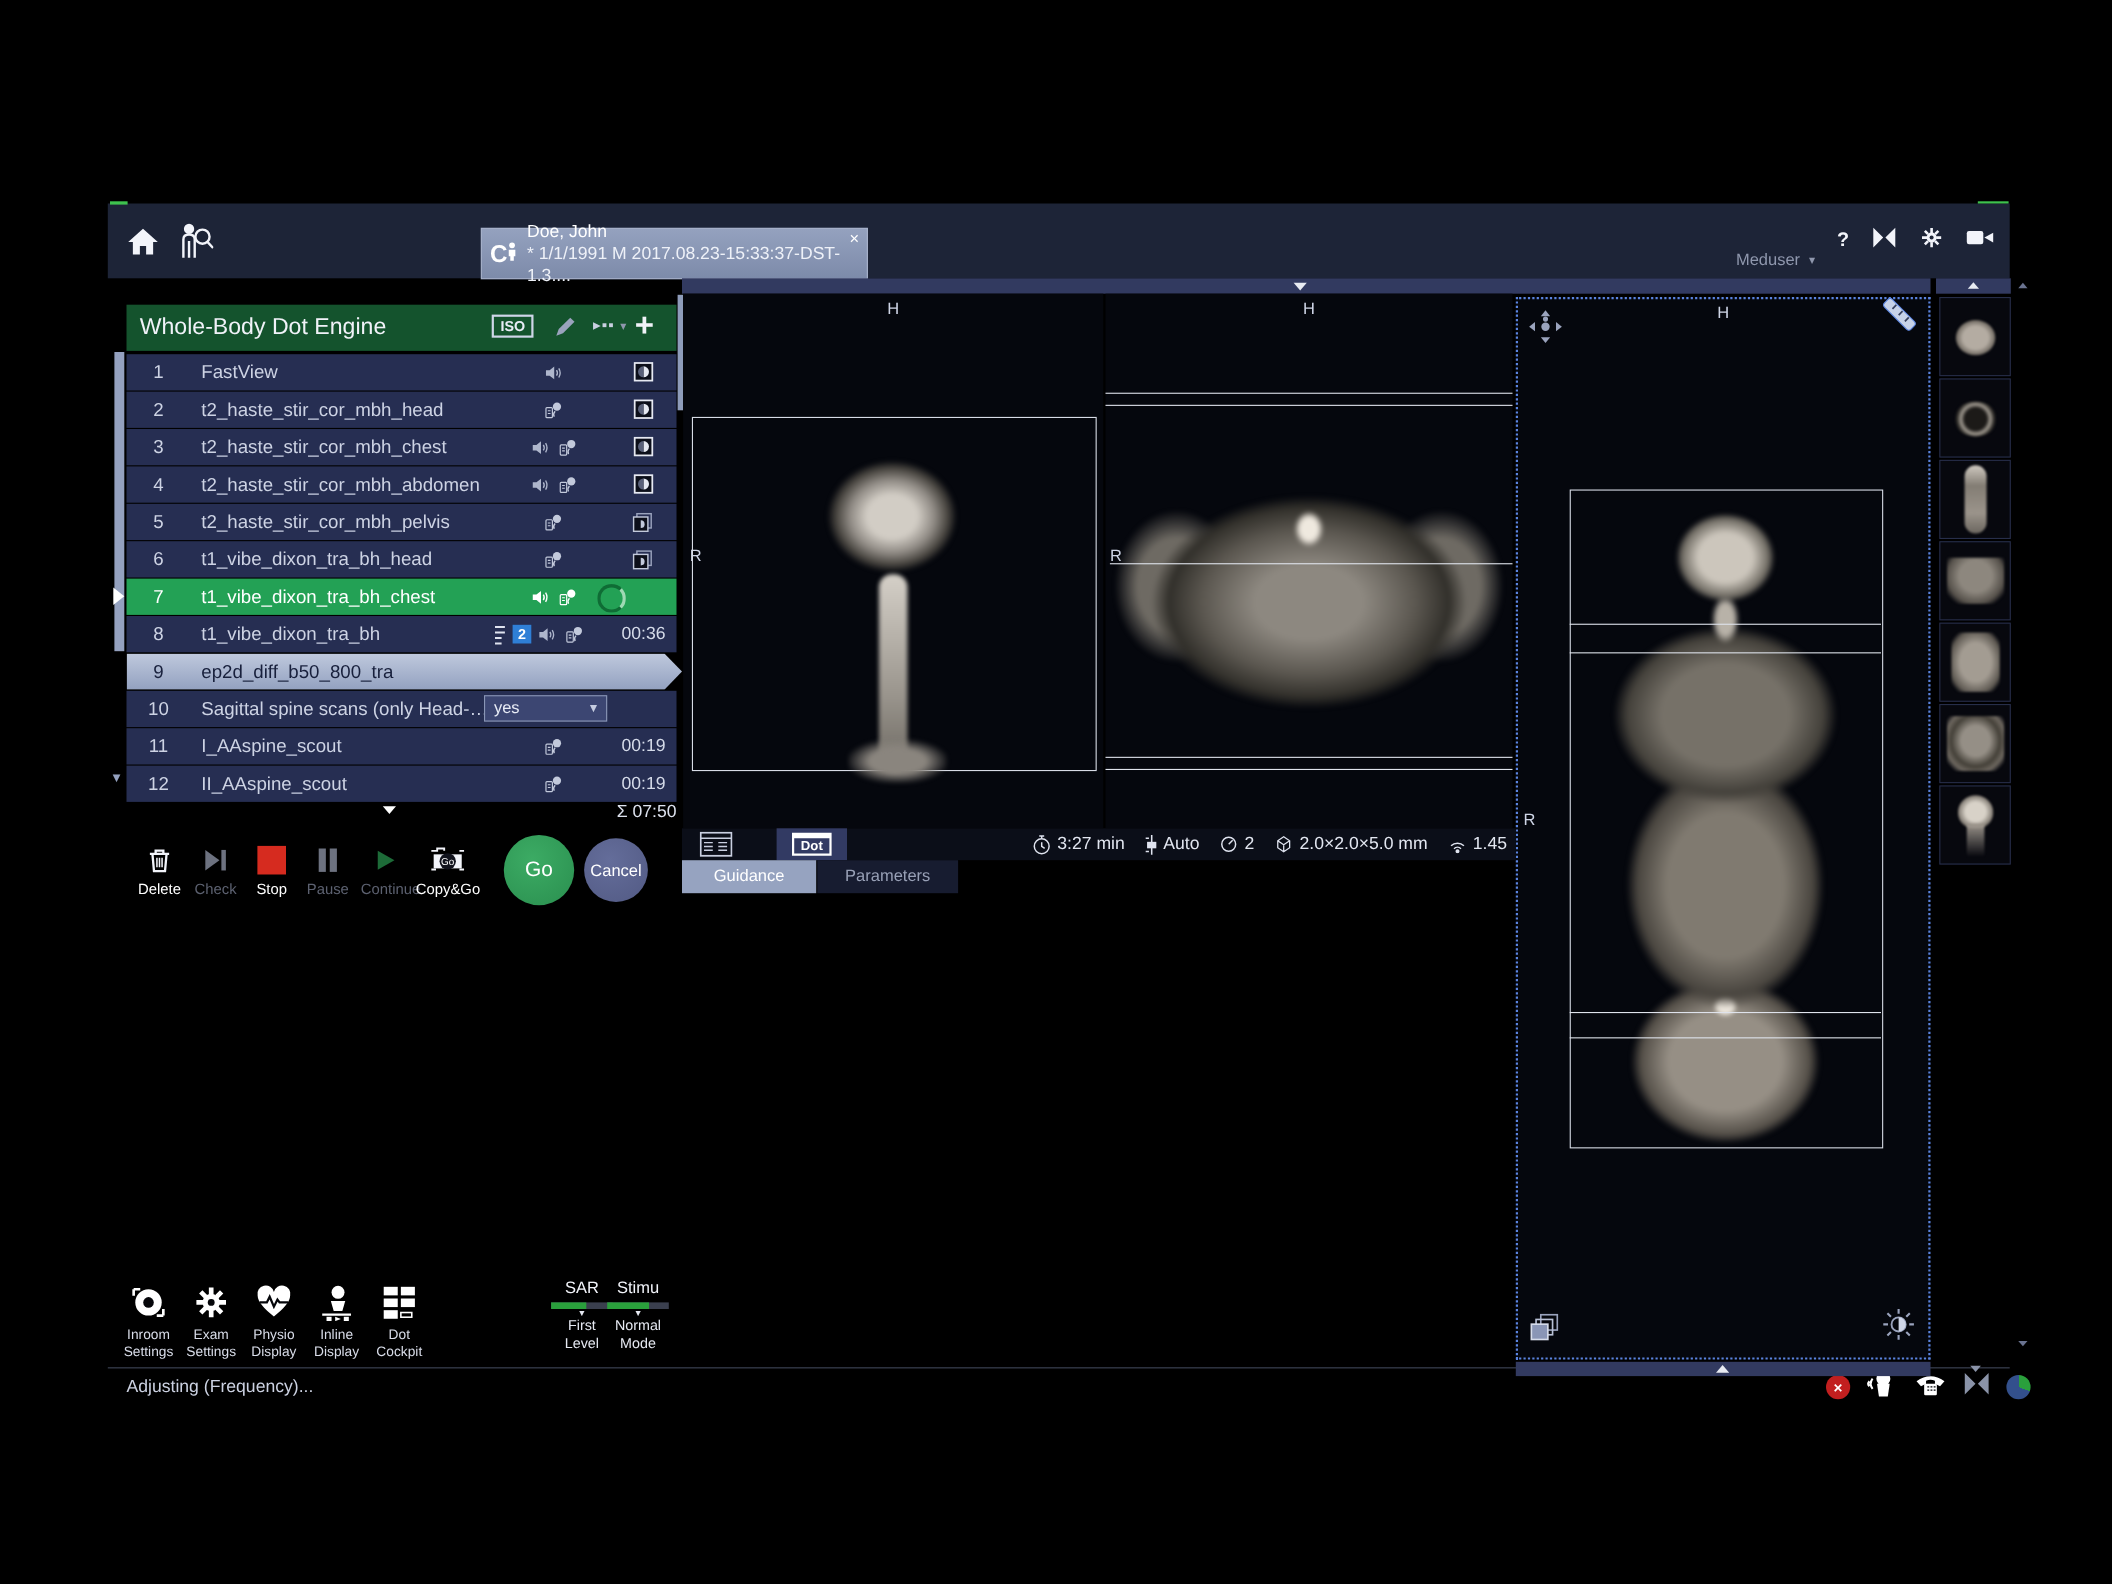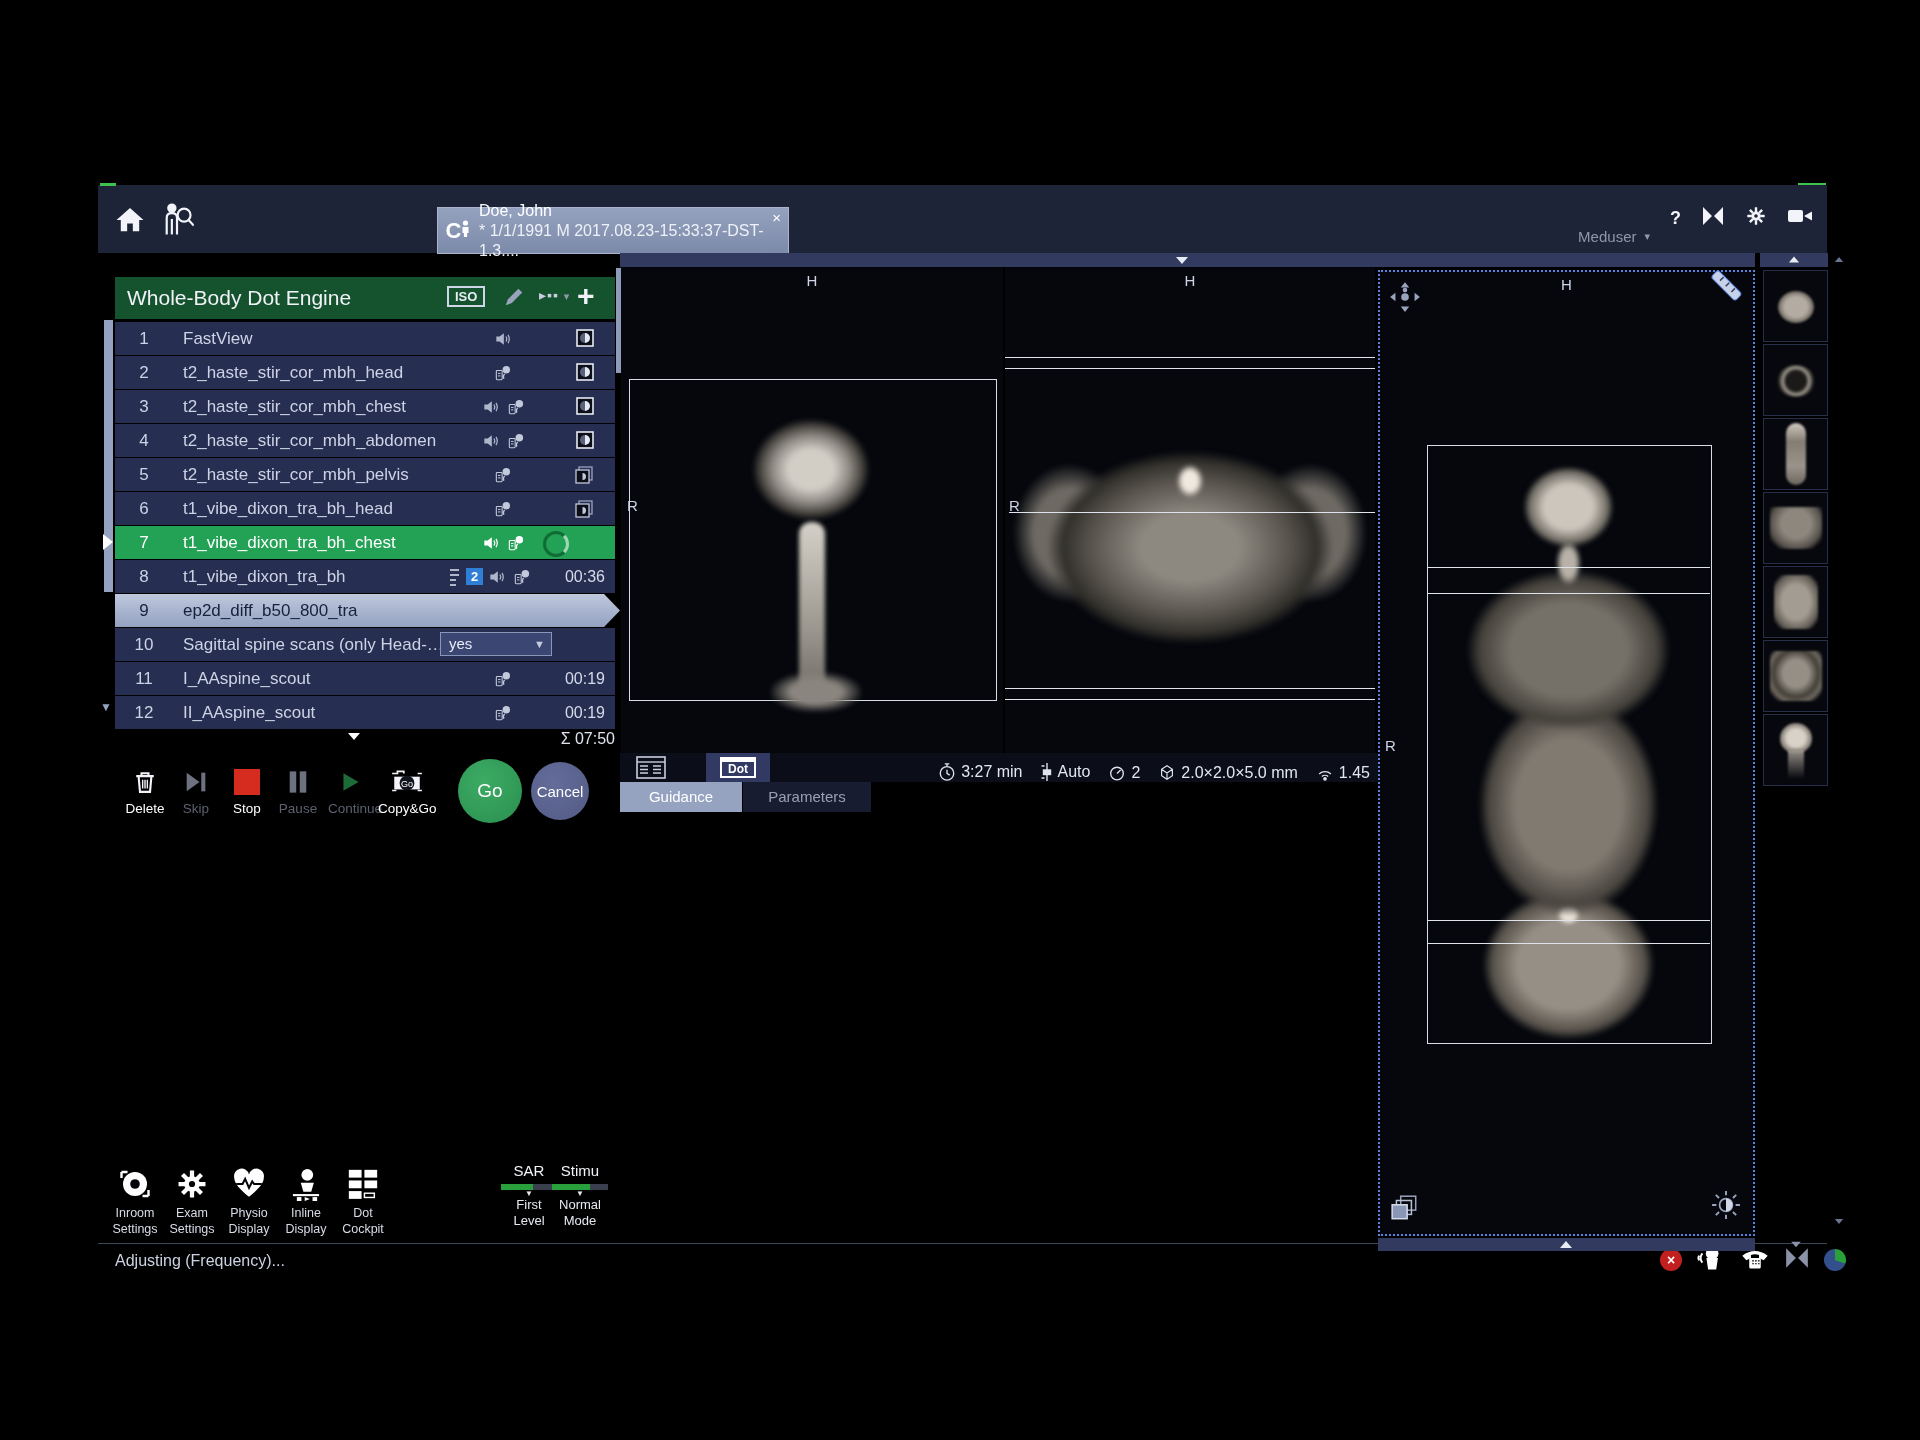--- a/index.html
+++ b/index.html
@@ -85,21 +85,21 @@
   .orient{position:absolute;color:#cfd5e6;font-size:15px;}
   .wline{position:absolute;background:#dfe3ec;height:1px;}
   .wframe{position:absolute;border:1px solid #d8dce6;}
   .mri{position:absolute;filter:blur(2px);}
   #vp-right{border:2px dotted #5b84e0;}
 
   
   #info-bar{left:620px;top:753px;width:758px;height:29px;background:#0b0e18;display:flex;align-items:center;}
   #dot-btn{position:absolute;left:86px;top:0;width:64px;height:29px;background:#323a63;display:flex;align-items:center;justify-content:center;}
   #dot-box{border:2px solid #fff;border-top-width:5px;color:#fff;font-size:12px;font-weight:bold;padding:0 6px;line-height:14px;}
-  #info-right{position:absolute;right:8px;top:0;height:29px;display:flex;align-items:flex-end;gap:18px;color:#e2e6f0;font-size:16px;}
+  #info-right{position:absolute;right:8px;top:0;height:29px;display:flex;align-items:center;gap:18px;color:#e2e6f0;font-size:16px;}
   .info-item{display:flex;align-items:center;gap:5px;}
   .tab{position:absolute;top:782px;height:30px;line-height:30px;text-align:center;font-size:15px;}
   #tab-guidance{left:620px;width:122px;background:#96a3c0;color:#fff;}
   #tab-parameters{left:743px;width:128px;background:#171c30;color:#98a0b6;}
   #guidance-panel{left:620px;top:812px;width:758px;height:424px;background:#202749;}
   .gimg{position:absolute;top:33px;height:350px;background:#05060a;}
   .covbox{position:absolute;border:1px solid #e8ebf2;}
   #guidance-text{position:absolute;left:520px;top:56px;width:220px;color:#e9ecf4;font-size:15px;line-height:1.45;}
 
   
@@ -393,21 +393,21 @@
       </div>
     <div class="tlabel">Delete</div>
   </div>
   <div class="tbtn disabled" style="left:173px;top:765px;">
     <div class="ticon">
         <svg width="28" height="28" viewBox="0 0 24 24" fill="#6d7280">
           <path d="M4 4l11 8-11 8z"></path>
           <rect x="16.5" y="4" width="3.5" height="16"></rect>
         </svg>
       </div>
-    <div class="tlabel">Skip</div>
+    <div class="tlabel">Check</div>
   </div>
   <div class="tbtn" style="left:224px;top:765px;">
     <div class="ticon">
         <div style="width:26px;height:26px;background:#d62b1f;"></div>
       </div>
     <div class="tlabel">Stop</div>
   </div>
   <div class="tbtn disabled" style="left:275px;top:765px;">
     <div class="ticon">
         <svg width="24" height="26" viewBox="0 0 20 22" fill="#6d7280">

